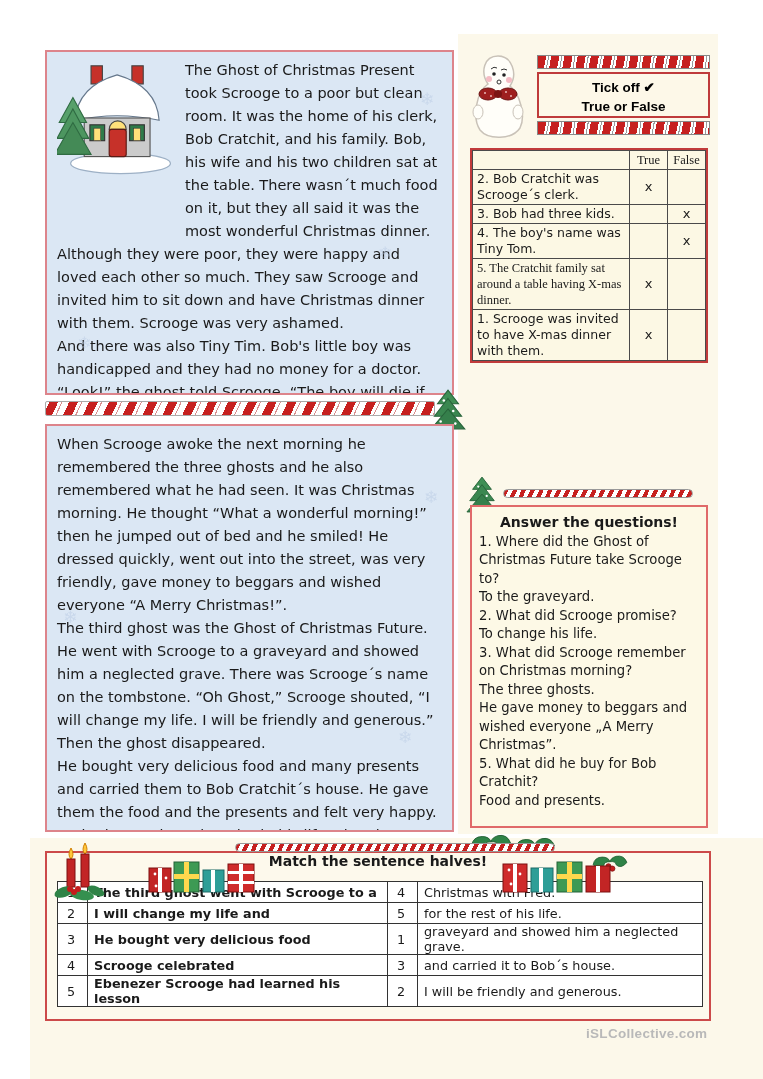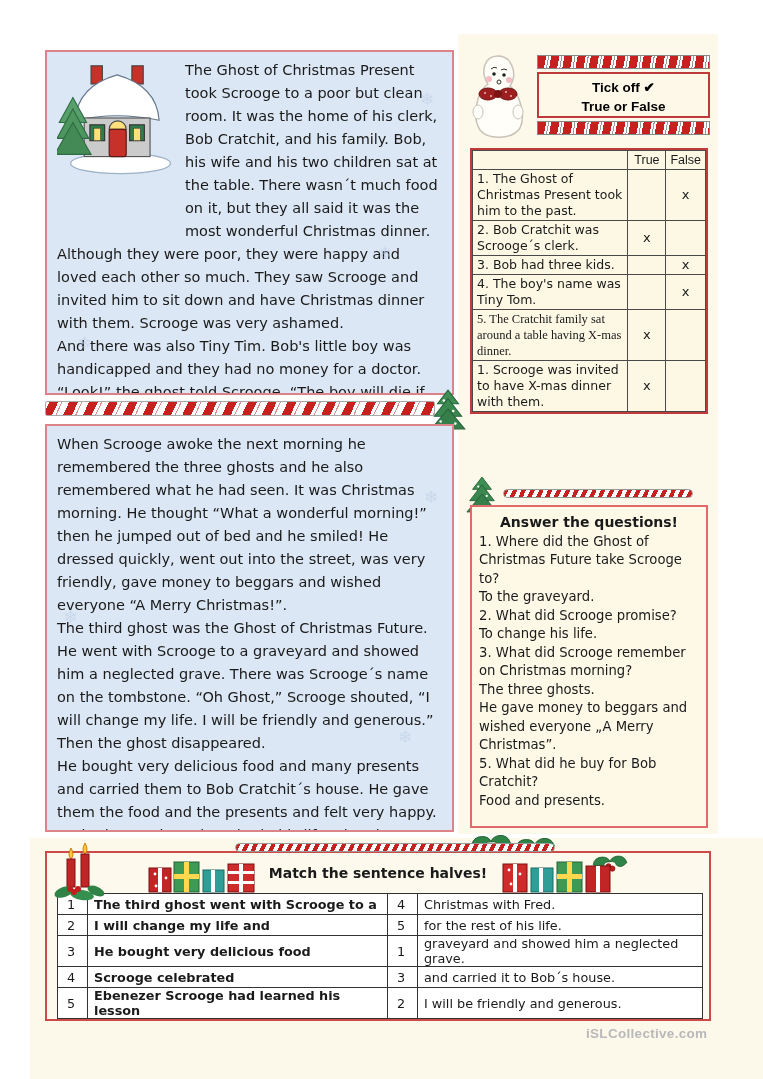--- a/index.html
+++ b/index.html
@@ -25,32 +25,32 @@
 
   .tickbox { background:#fdf8e8; border:2px solid #bf3b3b; text-align:center;
              font-family:"Liberation Sans",sans-serif; font-weight:bold; font-size:13.5px;
              line-height:19px; padding-top:4px; color:#000; }
 
   
   .tf-wrap { border:2px solid #c13b3b; background:#fcf8e4; }
   table.tf { border-collapse:collapse; width:100%; font-size:12.5px; line-height:16px; }
   table.tf td { border:1px solid #4a4a4a; padding:1px 4px; vertical-align:top; }
   table.tf td.mark { width:38px; text-align:center; vertical-align:middle; font-size:13px; }
-  table.tf td.hdr { text-align:center; font-family:Liberation Sans, sans-serif; font-size:12.5px; }
+  table.tf td.hdr { text-align:center; font-family:Liberation Serif, serif; font-size:12.5px; }
   table.tf td.plain { font-family:Liberation Serif, serif; }
 
   
   .answer { background:#fdf9e6; border:2px solid #e06a6a; padding:6px 7px;
             font-size:13.2px; line-height:18.5px; overflow:hidden; }
   .answer .title { text-align:center; font-weight:bold; font-size:14px; margin-bottom:1px; }
   .answer p { margin:0; }
 
   
   .match-box { background:#fdf9ec; border:2px solid #cc4a4a; }
-  .match-title { text-align:center; font-weight:bold; font-size:14px; padding-top:12px; }
+  .match-title { text-align:center; font-weight:bold; font-size:14px; }
   table.match { border-collapse:collapse; background:#fff; font-size:12.8px;
                 margin:12px 10px 0 10px; width:646px; }
   table.match td { border:1px solid #333; padding:0 6px; height:21px; }
   table.match td.num { width:30px; padding-left:9px; }
   table.match td.lt { width:300px;font-weight:bold; }
   table.match td.nr { width:30px; padding-left:9px; }
 
   .watermark { color:#b9b9b9; font-weight:bold; font-family:"Liberation Sans",sans-serif;
                font-size:13.5px; letter-spacing:.3px; }
   svg { display:block; }
@@ -140,25 +140,20 @@
 
 <div class="abs tf-wrap" style="left:470px;top:148px;width:238px">
   <table class="tf">
     <tbody>
         <tr>
       <td></td>
       <td class="mark hdr">True</td>
       <td class="mark hdr">False</td>
     </tr>
     <tr>
-      <td>1. The Ghost of Christmas Present took him to the past.</td>
-      <td class="mark"></td>
-      <td class="mark">x</td>
-    </tr>
-    <tr>
       <td>2. Bob Cratchit was Scrooge´s clerk.</td>
       <td class="mark">x</td>
       <td class="mark"></td>
     </tr>
     <tr>
       <td>3. Bob had three kids.</td>
       <td class="mark"></td>
       <td class="mark">x</td>
     </tr>
     <tr>

